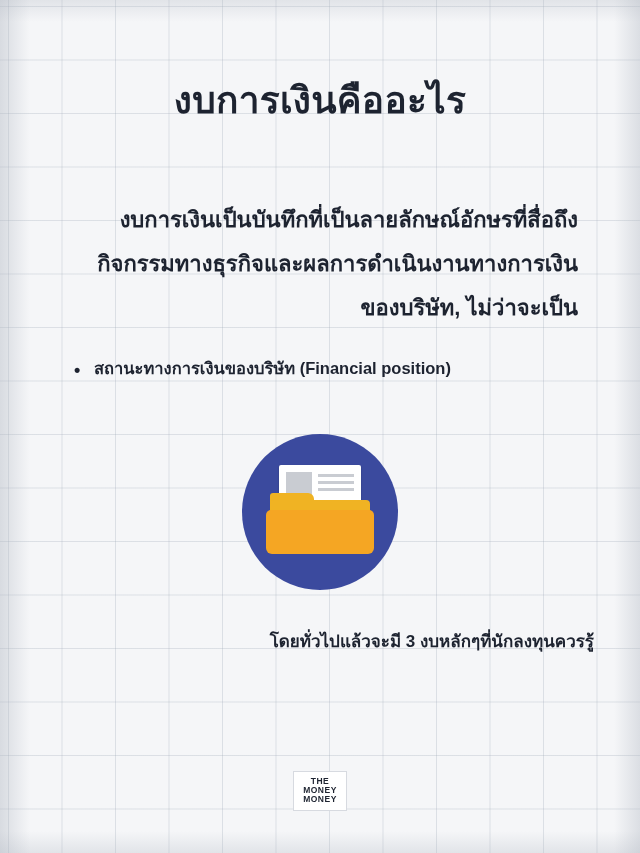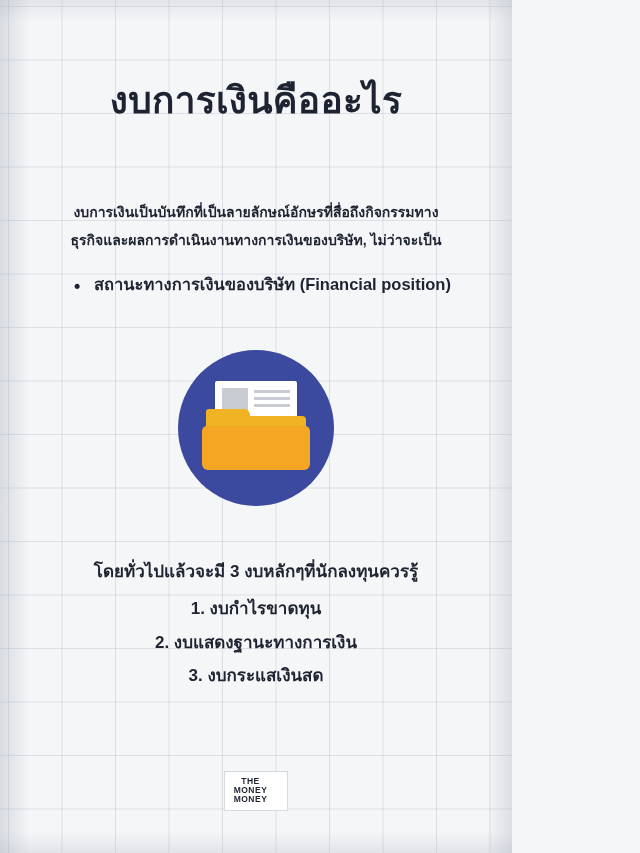--- a/index.html
+++ b/index.html
@@ -8,21 +8,21 @@
   }
   body {
     width: 640px;
     height: 853px;
     font-family: "Liberation Sans", sans-serif;
     background: #f4f5f7;
     overflow: hidden;
   }
   #page {
     position: relative;
-    width: 512px;
+    width: 640px;
     height: 853px;
     box-sizing: border-box;
     background-color: #f5f6f8;
     background-image:
       linear-gradient(to right, rgba(160,170,185,0.30) 1px, transparent 1px),
       linear-gradient(to bottom, rgba(160,170,185,0.30) 1px, transparent 1px);
     background-size: 53.5px 53.5px;
     background-position: 8px 6px;
     overflow: hidden;
   }
@@ -50,24 +50,24 @@
     font-weight: bold;
     color: #1d2330;
     letter-spacing: 0.3px;
     margin: 0;
     padding-top: 78px;
     line-height: 1.25;
   }
 
   .intro {
     margin-top: 74px;
-    font-size: 14px;
+    font-size: 22px;
     line-height: 2.0;
     color: #1d2330;
-    text-align: center;
+    text-align: right;
     font-weight: 600;
     padding: 0 16px 0 16px;
   }
 
   .bullets {
     margin: 8px 0 0 0;
     padding: 0 0 0 48px;
     list-style: none;
   }
   .bullets li {
@@ -154,22 +154,22 @@
     left: 24px;
     top: 76px;
     width: 108px;
     height: 44px;
     background: #f5a623;
     border-radius: 5px 5px 6px 6px;
   }
 
   
   .outro {
-    margin-top: 50px;
-    text-align: center;
+    margin-top: 36px;
+    text-align: right;
     color: #1d2330;
     font-weight: 700;
   }
   .outro .lead {
     font-size: 17px;
     line-height: 1.9;
   }
   .outro ol {
     list-style: none;
     margin: 4px 0 0 0;
@@ -186,21 +186,21 @@
     left: 0;
     right: 0;
     bottom: 42px;
     display: flex;
     justify-content: center;
     z-index: 3;
   }
   .logo {
     background: #ffffff;
     border: 1px solid #d7dae0;
-    padding: 5px 20px 6px 9px;
+    padding: 5px 9px 6px 9px;
     text-align: center;
     line-height: 1.05;
   }
   .logo span {
     display: block;
     font-size: 8.5px;
     font-weight: bold;
     color: #1d2330;
     letter-spacing: 0.5px;
   }
@@ -231,25 +231,20 @@
           <div class="doc-line l5"></div>
         </div>
         <div class="folder-tab"></div>
         <div class="folder-back"></div>
         <div class="folder-front"></div>
       </div>
     </div>
 
     <div class="outro">
       <div class="lead">โดยทั่วไปแล้วจะมี 3 งบหลักๆที่นักลงทุนควรรู้</div>
-      <ol>
-        <li>1. งบกำไรขาดทุน</li>
-        <li>2. งบแสดงฐานะทางการเงิน</li>
-        <li>3. งบกระแสเงินสด</li>
-      </ol>
     </div>
 
   </div>
 
   <div class="logo-wrap">
     <div class="logo">
       <span>THE</span>
       <span>MONEY</span>
       <span>MONEY</span>
     </div>

